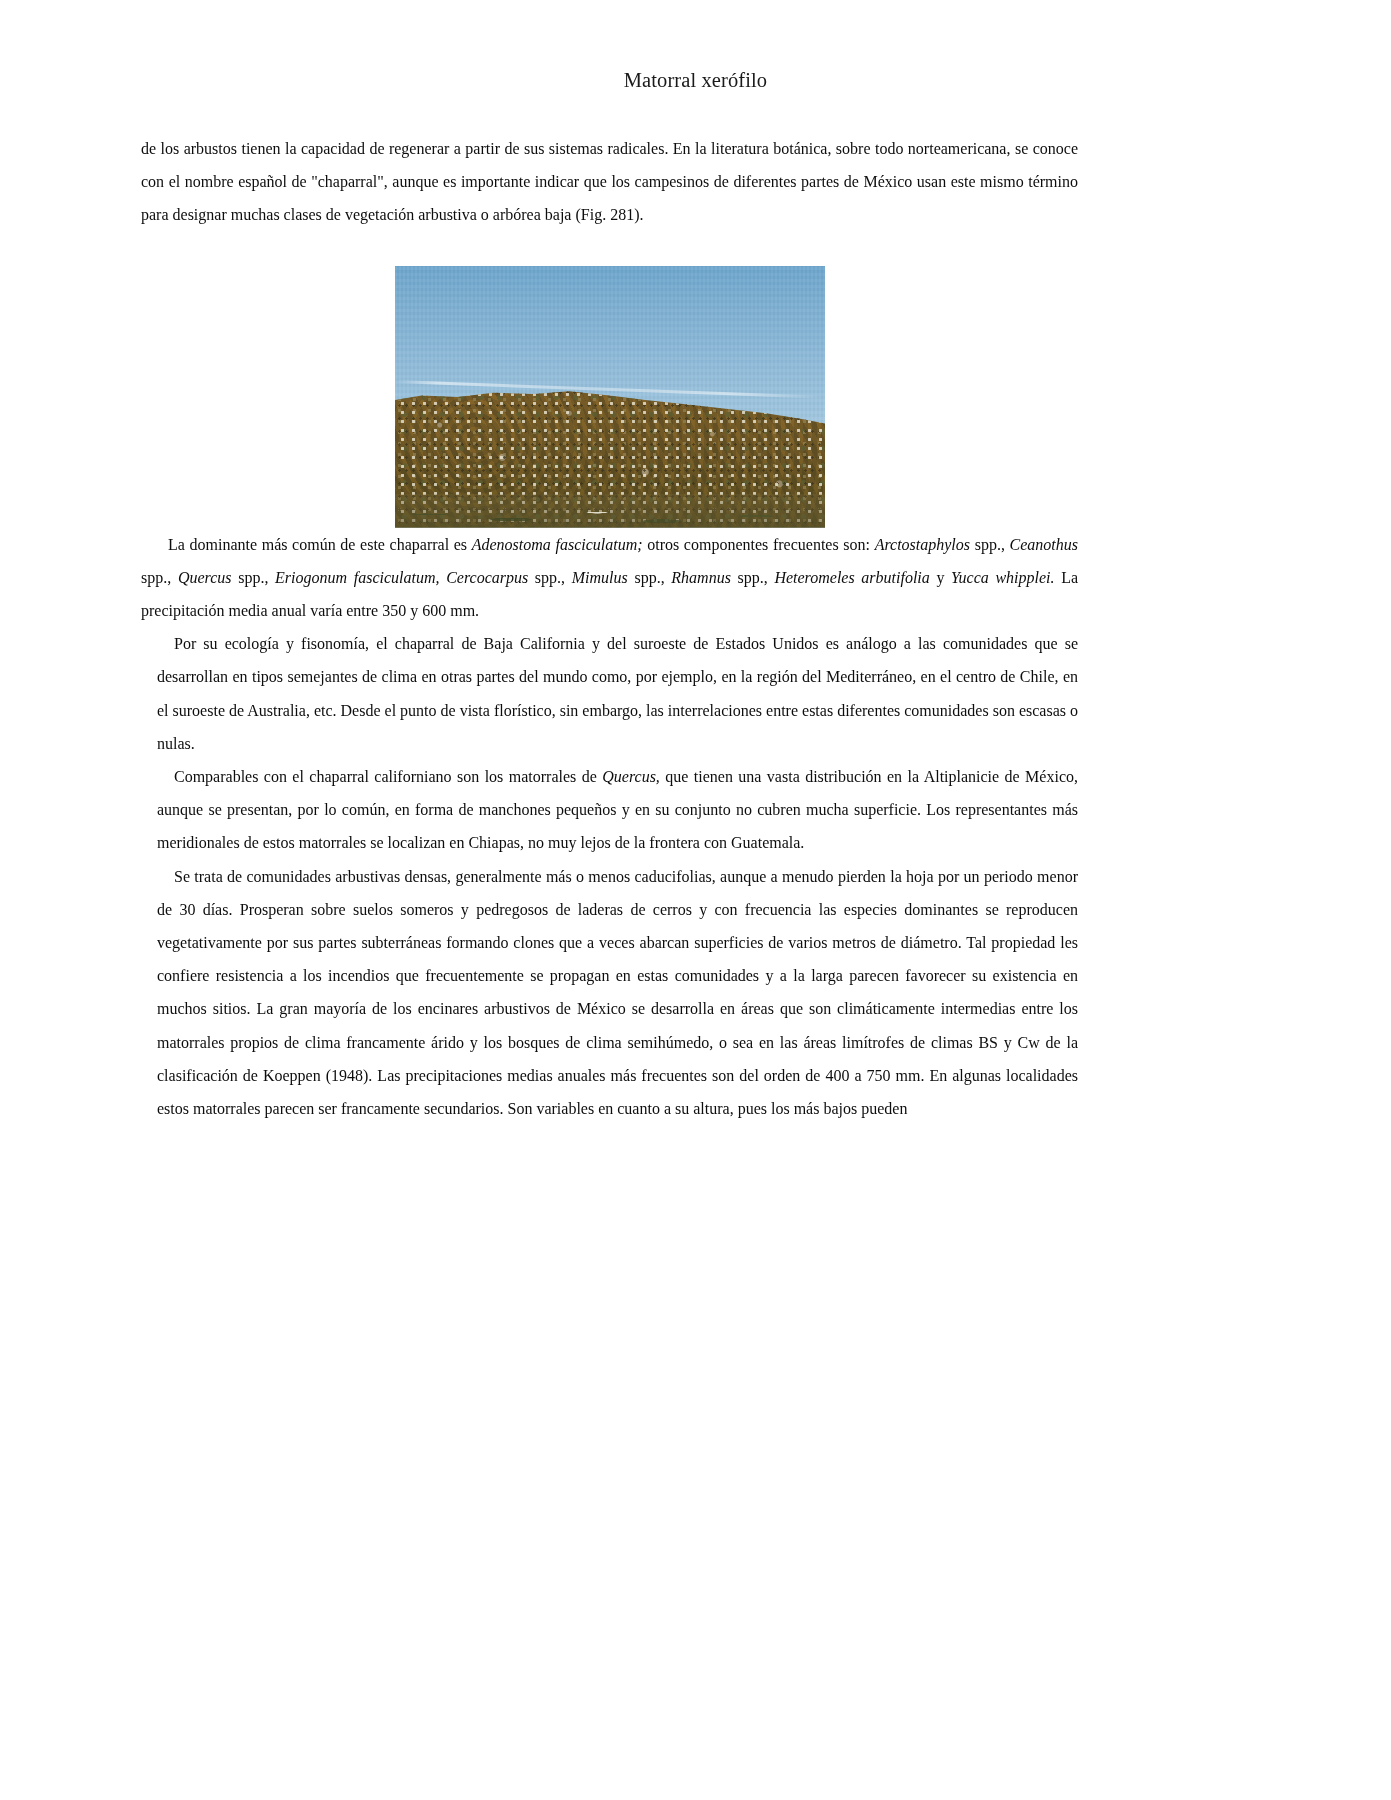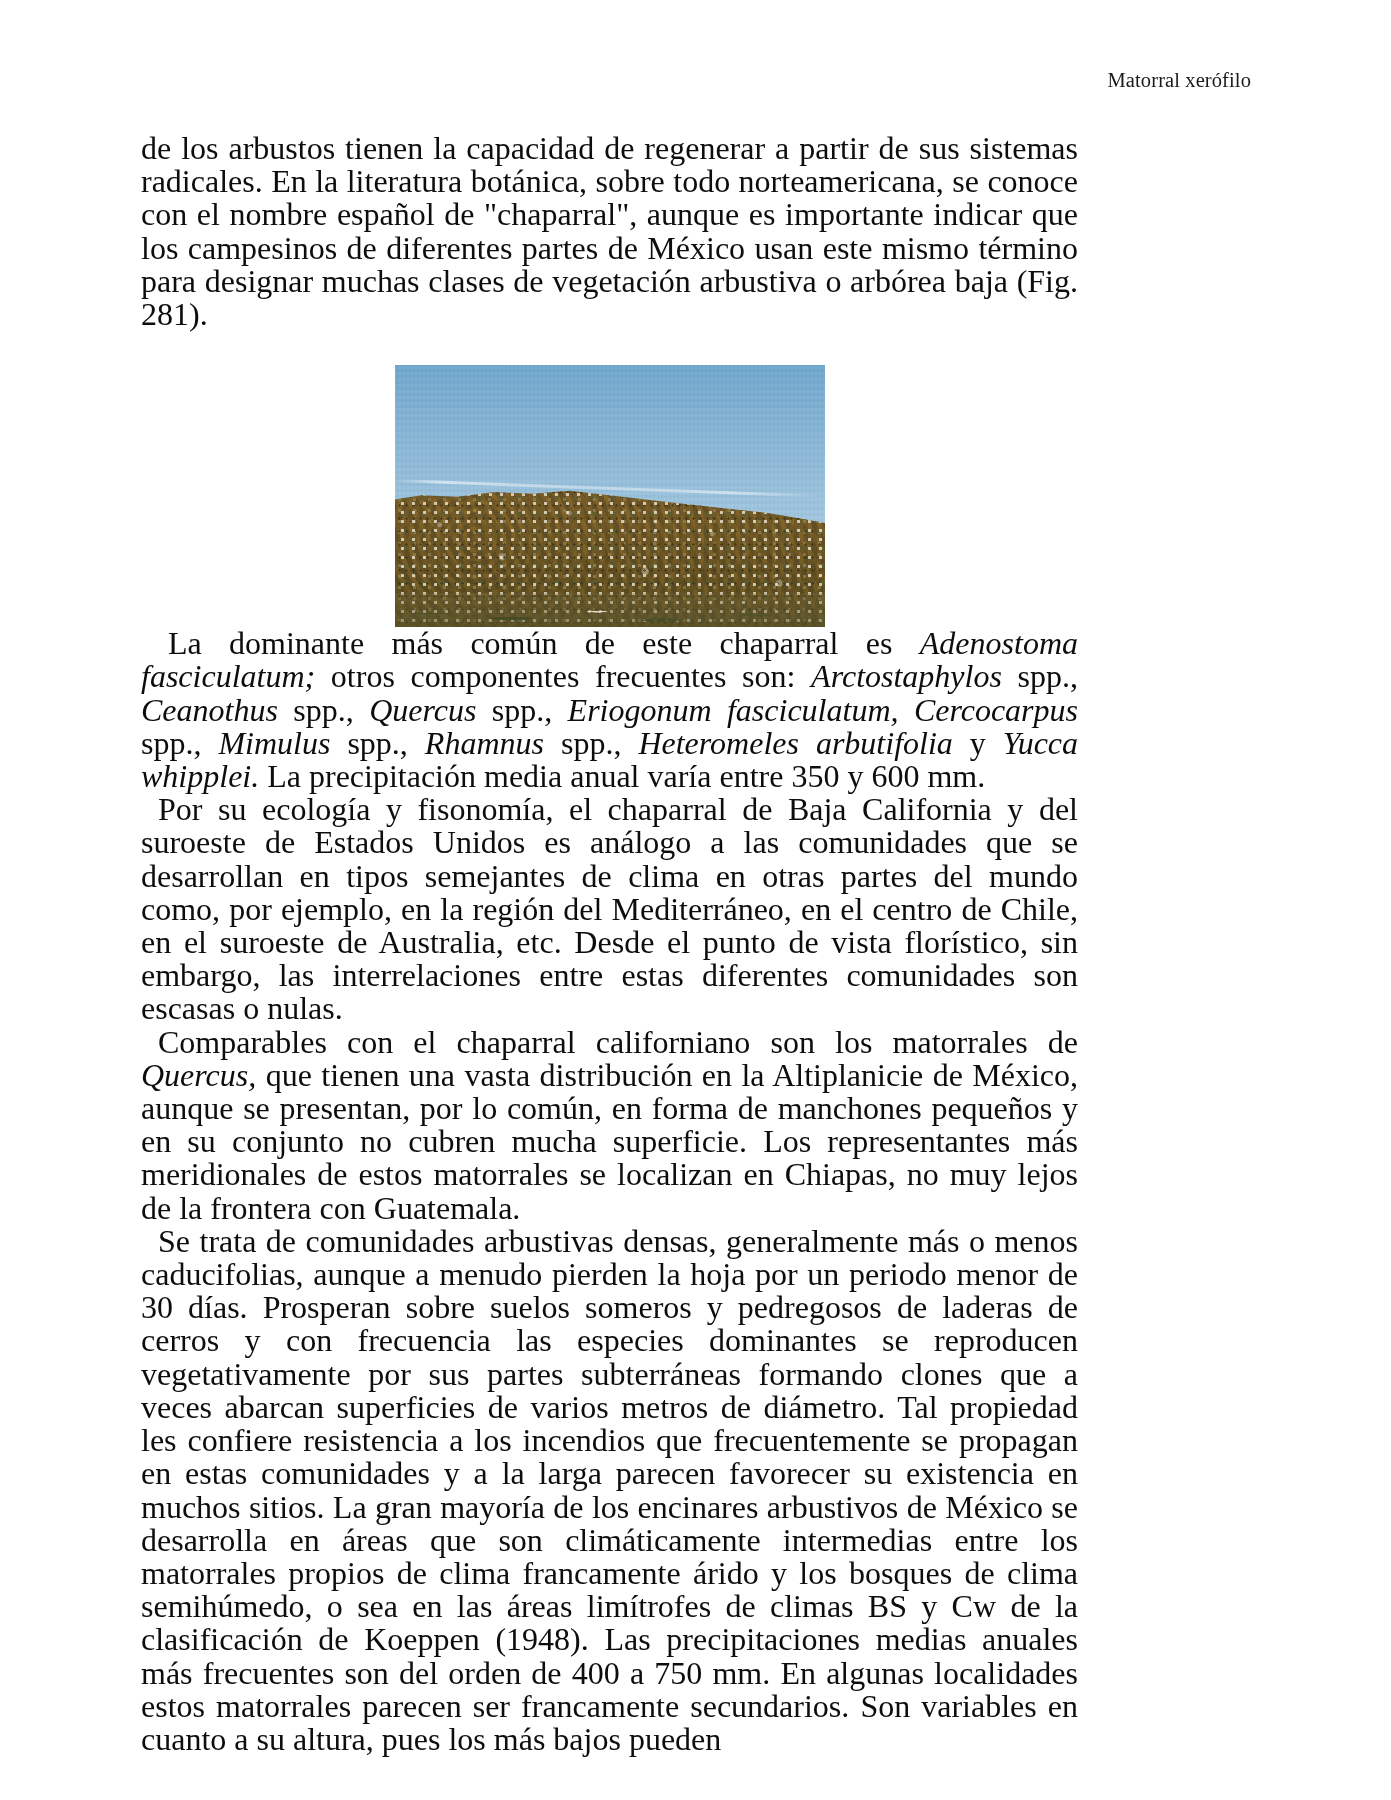--- a/index.html
+++ b/index.html
@@ -20,46 +20,46 @@
     overflow: hidden;
     box-sizing: border-box;
   }
 
   
   .running-head {
     position: absolute;
     top: 68px;
     left: 140px;
     right: 140px;
-    text-align: right;
+    text-align: center;
     font-size: 20.5px;
     line-height: 1.2;
     letter-spacing: 0.1px;
     color: #1a1a1a;
   }
 
   
   .column {
     position: absolute;
     top: 132px;
     left: 141px;
     width: 937px;
   }
 
   p.body {
     margin: 0;
-    font-size: 32px;
+    font-size: 16px;
     line-height: 33.2px;
     text-align: justify;
     text-justify: inter-word;
     color: #0d0d0d;
     hyphens: none;
   }
   p.body.indent { text-indent: 27px; }
-  p.body.indent-sm { text-indent: 17px; }
+  p.body.indent-sm { text-indent: 17px; margin-left: 16px; }
 
   
   .figure-block {
     margin-top: 34px;
     margin-bottom: 0;
     display: flex;
     justify-content: center;
   }
   .photo {
     position: relative;

